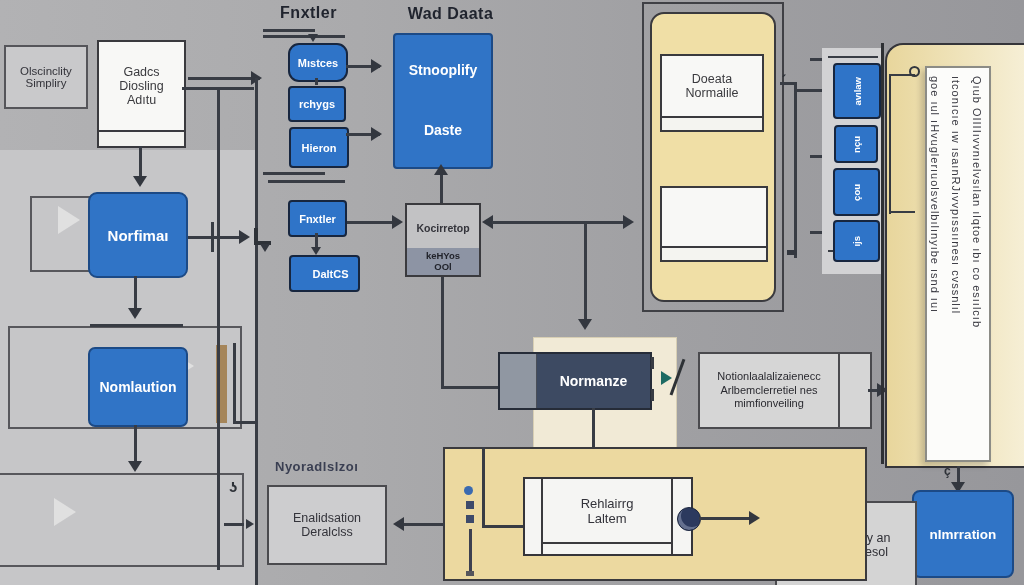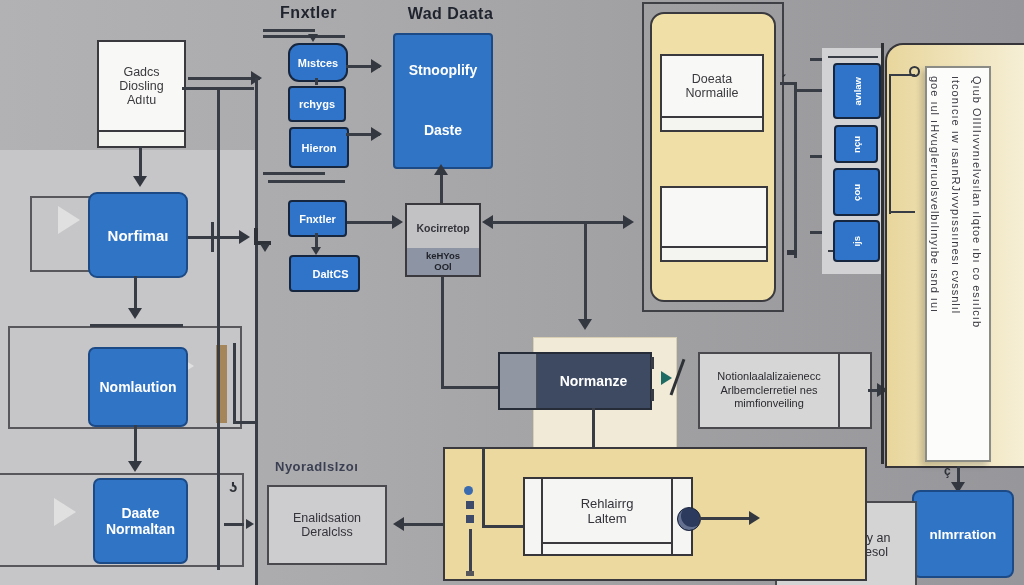--- a/index.html
+++ b/index.html
@@ -44,36 +44,36 @@
   <div class="abs outline" style="left:8px;top:326px;width:230px;height:99px;"></div>
   <div class="abs outline" style="left:-3px;top:473px;width:243px;height:90px;"></div>
   <div class="abs fold" style="left:58px;top:206px;"></div>
   <div class="abs fold" style="left:172px;top:352px;"></div>
   <div class="abs fold" style="left:54px;top:498px;"></div>
 
   <div class="abs" style="left:216px;top:345px;width:11px;height:78px;background:#a5855a;"></div>
   <div class="ln" style="left:233px;top:343px;width:2.5px;height:80px;"></div>
   <div class="ln" style="left:233px;top:421px;width:25px;height:2.5px;"></div>
 
+  <div class="abs box-gray ctr ml" style="left:4px;top:45px;width:80px;height:60px;font-size:11.5px;"><span>Olscinclity
+Simpliry</span></div>
 
   <div class="abs box-white" style="left:97px;top:40px;width:85px;height:104px;">
     <div class="ctr ml" style="position:absolute;left:0;right:0;top:0;bottom:16px;font-size:12.5px;">Gadcs
 Diosling
 Adıtu</div>
     <div class="footer-strip" style="height:14px;"></div>
   </div>
 
   <div class="abs box-blue ctr" style="left:88px;top:192px;width:96px;height:82px;font-size:15px;border-radius:9px;">
       <span>Norfimaı</span>
     </div>
   <div class="abs box-blue ctr" style="left:88px;top:347px;width:96px;height:76px;font-size:14px;">
       <span>Nomlaution</span>
     </div>
-  <div class="abs box-blue ctr ml" style="left:93px;top:478px;width:91px;height:82px;font-size:14px;"><span>Daate
-Normaltan</span></div>
 
   <div class="ln" style="left:139px;top:146px;width:2.5px;height:30px;"></div>
   <div class="ah ah-d" style="left:133px;top:176px;"></div>
   <div class="ln" style="left:134px;top:276px;width:2.5px;height:34px;"></div>
   <div class="ah ah-d" style="left:128px;top:308px;"></div>
   <div class="ln" style="left:90px;top:324px;width:93px;height:2.5px;"></div>
   <div class="ln" style="left:134px;top:425px;width:2.5px;height:38px;"></div>
   <div class="ah ah-d" style="left:128px;top:461px;"></div>
 
   <div class="ln" style="left:188px;top:77px;width:72px;height:2.5px;"></div>

